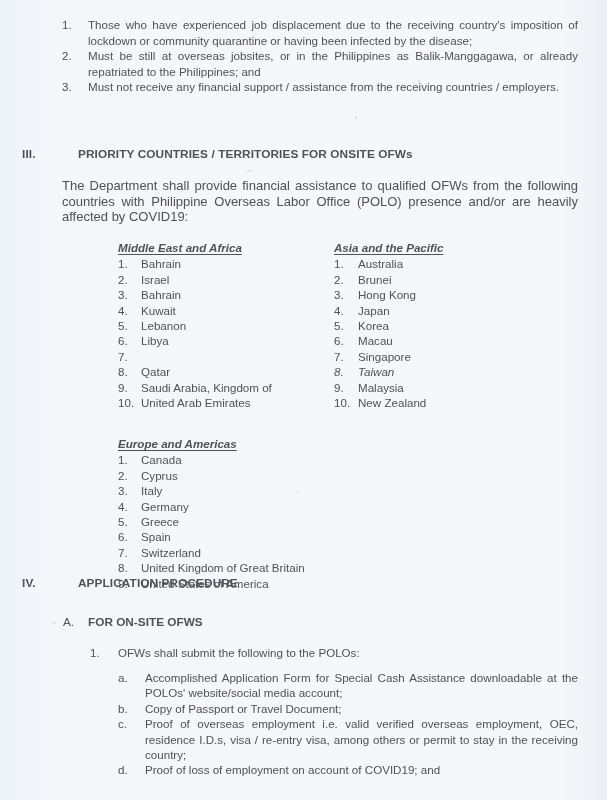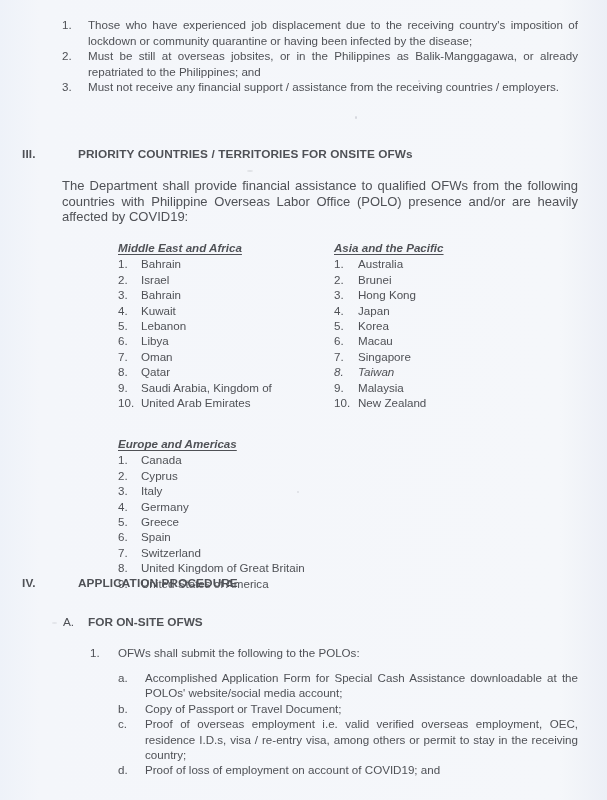--- a/index.html
+++ b/index.html
@@ -201,21 +201,20 @@
     <div class="li">
         <span class="marker">5.</span>
         <span class="body-txt nojust">Lebanon</span>
       </div>
     <div class="li">
         <span class="marker">6.</span>
         <span class="body-txt nojust">Libya</span>
       </div>
     <div class="li">
         <span class="marker">7.</span>
-        <span class="body-txt nojust">Oman</span>
       </div>
     <div class="li">
         <span class="marker">8.</span>
         <span class="body-txt nojust">Qatar</span>
       </div>
     <div class="li">
         <span class="marker">9.</span>
         <span class="body-txt nojust">Saudi Arabia, Kingdom of</span>
       </div>
     <div class="li">

